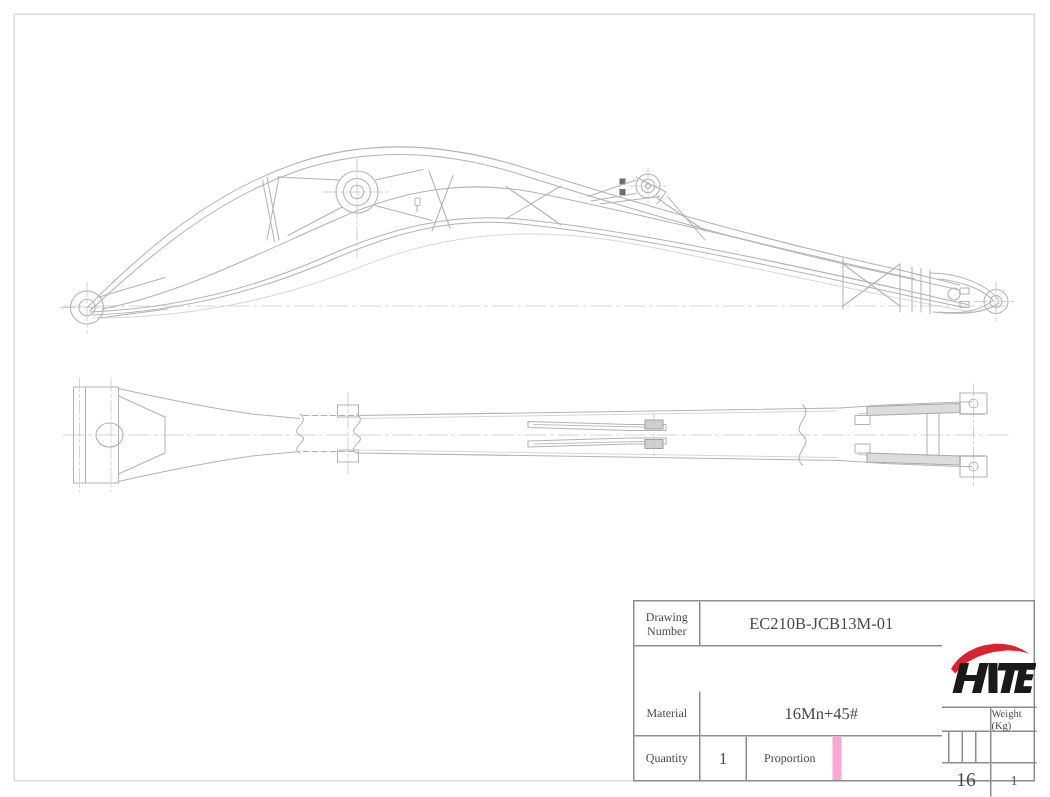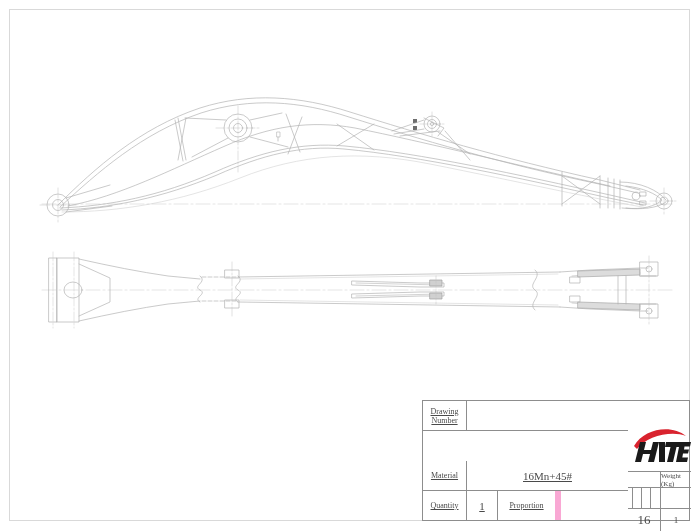--- a/index.html
+++ b/index.html
@@ -23,21 +23,21 @@
 
   .tb-row{position:absolute;left:0;width:205px;box-sizing:border-box;
           border-bottom:1px solid #8d8d8d;}
   .r1{top:0;height:30px;}
   .r2{top:30px;height:30px;}
   .r3{top:60px;height:30px;}
   .r4{top:90px;height:29px;border-bottom:none;}
 
   .cell{position:absolute;top:0;height:100%;box-sizing:border-box;
         display:flex;align-items:center;justify-content:center;
-        color:#4a4a4a;text-decoration:underline;}
+        color:#4a4a4a;}
   .lbl{left:0;width:44px;border-right:1px solid #8d8d8d;font-size:8px;
        line-height:9px;text-align:center;flex-direction:column;}
   .val{left:44px;width:161px;font-size:11px;}
   .val-name{font-size:14px;letter-spacing:1.5px;}
   .q-num{left:44px;width:31px;border-right:1px solid #8d8d8d;font-size:11px;}
   .q-lbl{left:75px;width:63px;border-right:6px solid #f9a8d4;font-size:8px;}
   .q-val{left:138px;width:67px;font-size:11px;}
 
   
   .logo-box{position:absolute;left:0;top:0;width:63px;height:60px;
@@ -233,20 +233,21 @@
 
   <div class="titleblock">
 
     <div class="tb-left">
 
       <div class="tb-row r1">
         <div class="cell lbl">
           <span>Drawing</span>
           <span>Number</span>
         </div>
+        <div class="cell val">EC210B-JCB13M-01</div>
       </div>
 
 
       <div class="tb-row r3">
         <div class="cell lbl">Material</div>
         <div class="cell val">16Mn+45#</div>
       </div>
 
       <div class="tb-row r4">
         <div class="cell lbl">Quantity</div>

